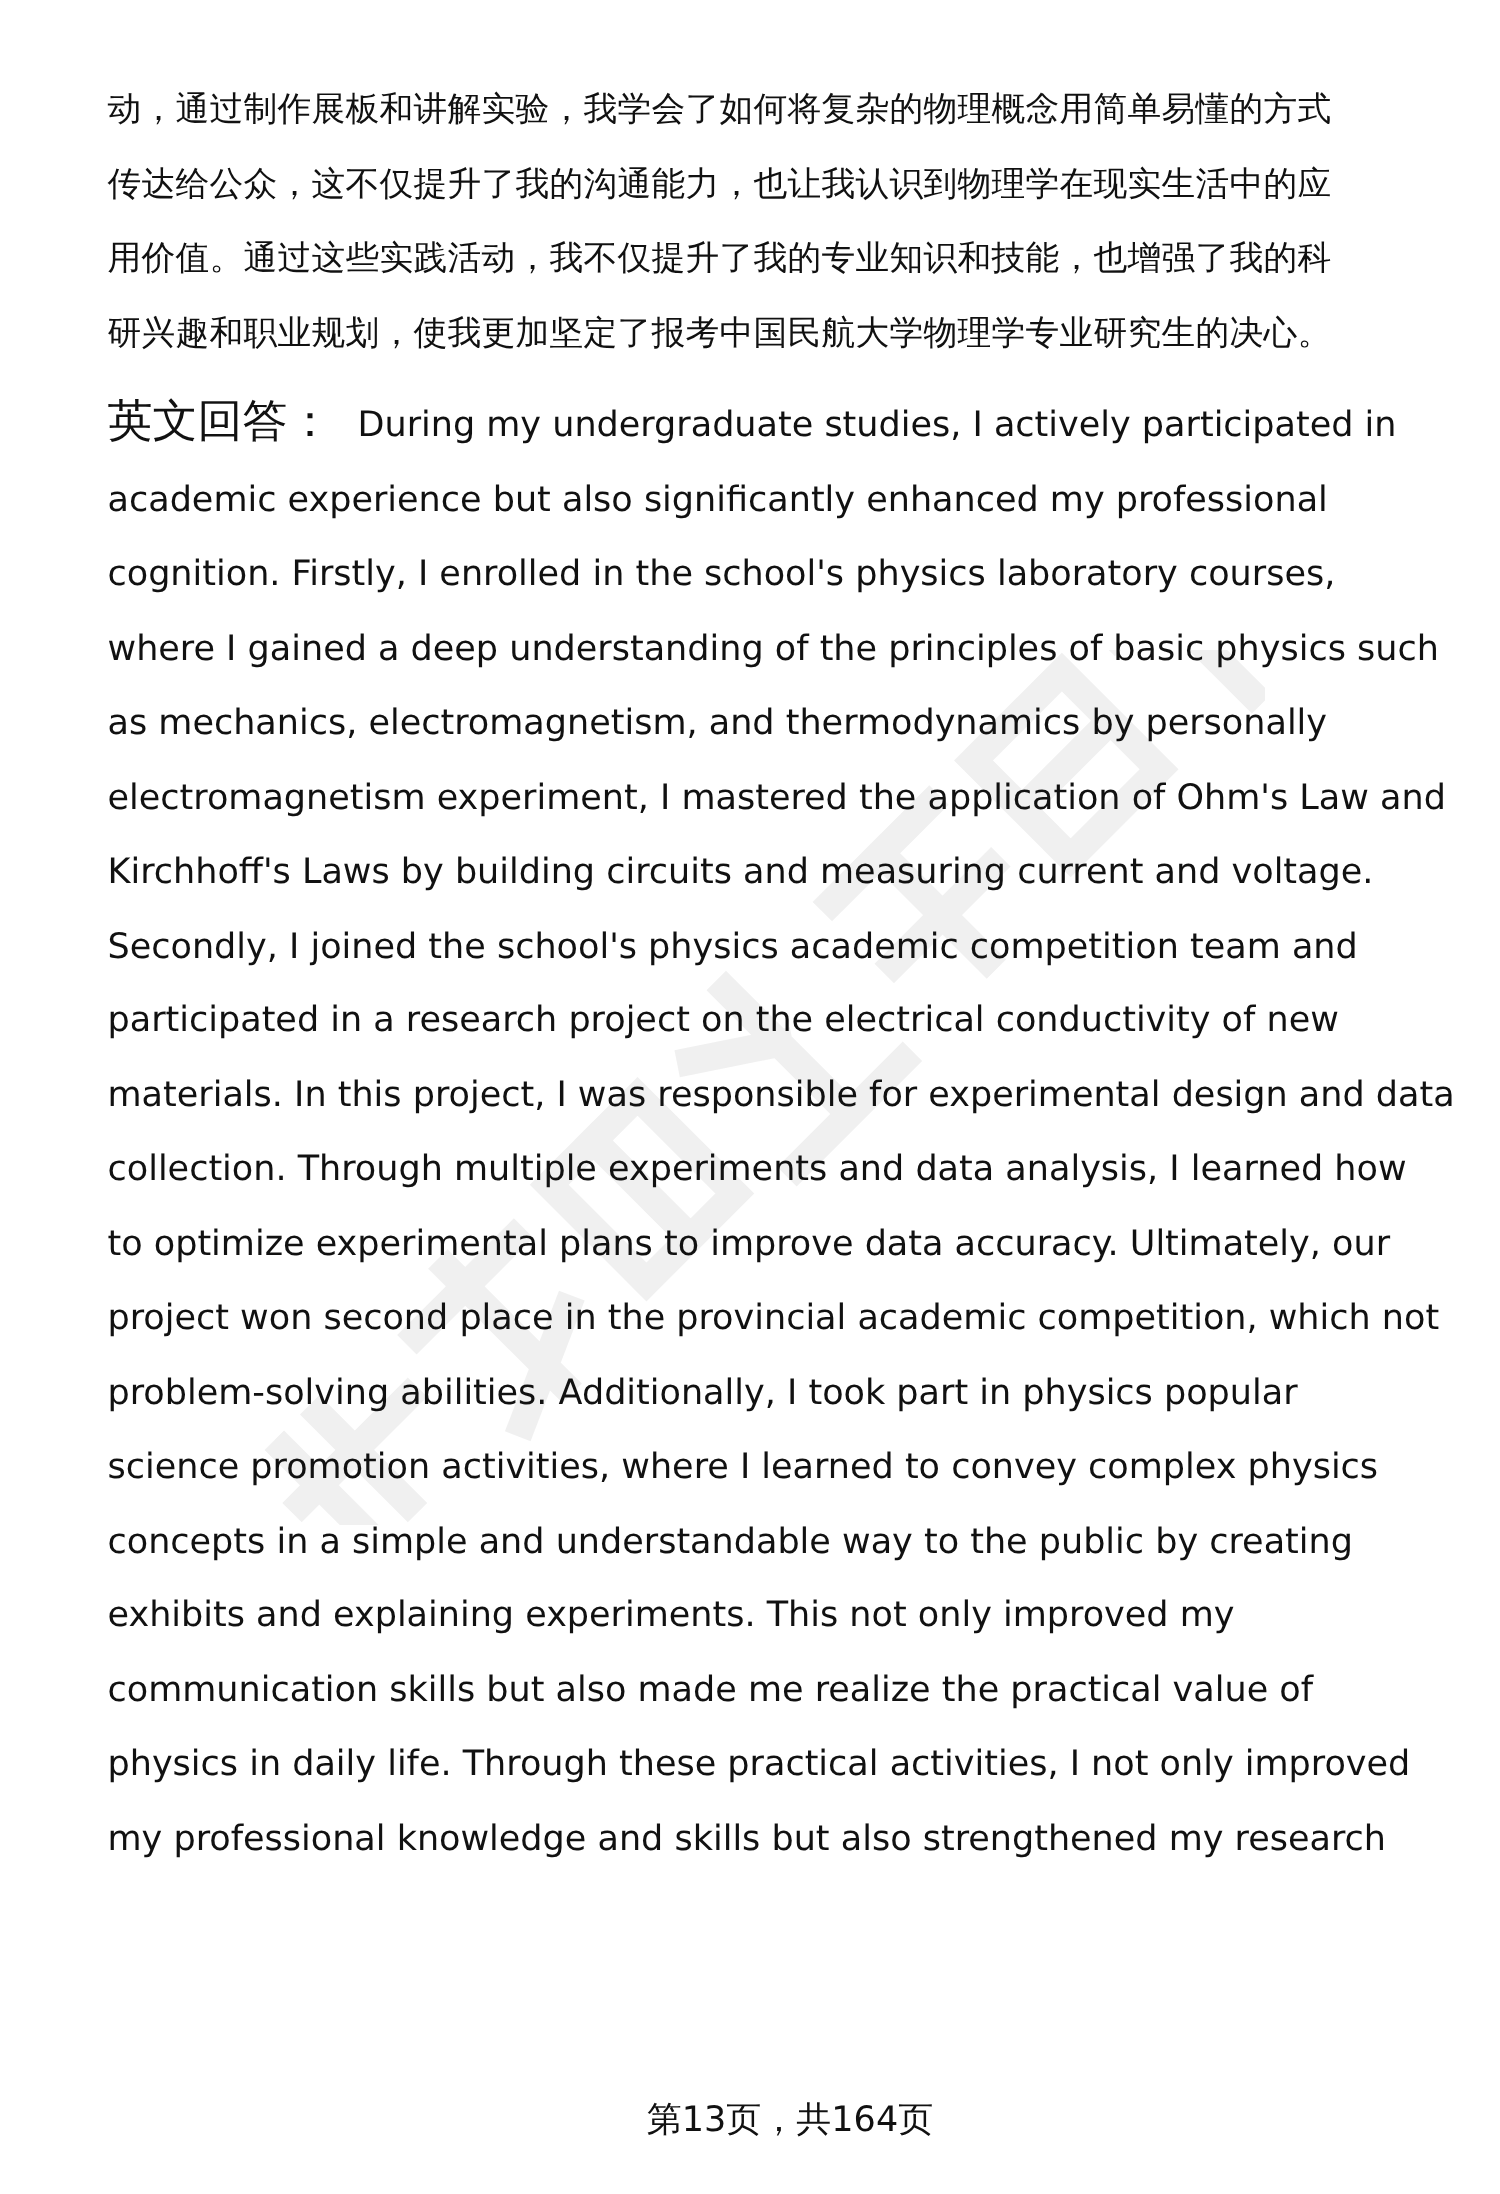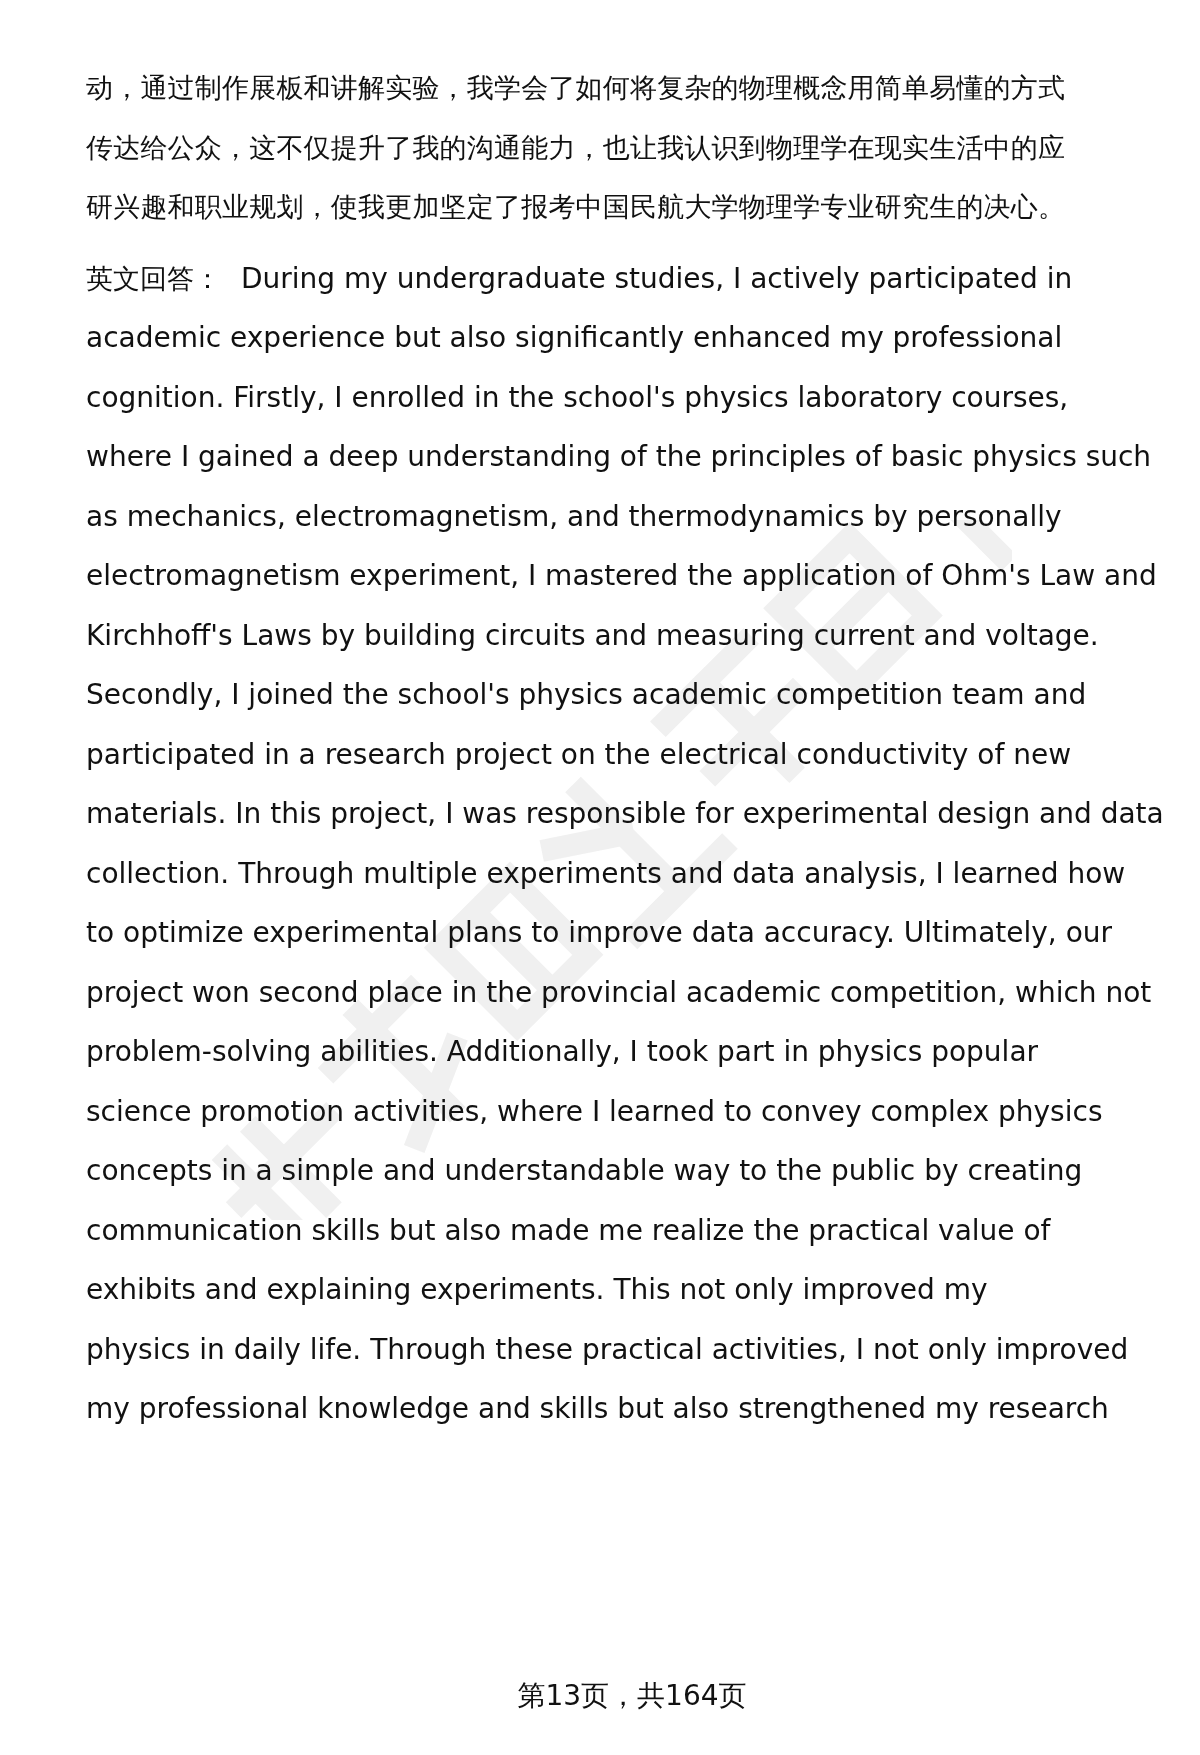--- a/index.html
+++ b/index.html
@@ -50,21 +50,21 @@
     margin: 12px 0 0 0;
     font-family: "DejaVu Sans", "Liberation Sans", sans-serif;
     font-size: 28px;
     line-height: 59.5px;
   }
   .en-line {
     display: block;
     white-space: nowrap;
   }
   .en-label {
-    font-size: 27px;
+    font-size: 36px;
   }
   .en-gap {
     display: inline-block;
     width: 20px;
   }
   .footer {
     position: absolute;
     left: 0;
     width: 1200px;
     top: 1678px;
@@ -91,41 +91,42 @@
       <path d="M720 290 h100 v110 h-100 z M720 345 h100"></path>
       <path d="M870 300 h90 M915 280 v130"></path>
     </g>
   </svg>
 
   <div class="content">
 
     <p class="cn-para">
       <span class="cn-line">动，通过制作展板和讲解实验，我学会了如何将复杂的物理概念用简单易懂的方式</span>
       <span class="cn-line">传达给公众，这不仅提升了我的沟通能力，也让我认识到物理学在现实生活中的应</span>
+      <span class="cn-line">用价值。通过这些实践活动，我不仅提升了我的专业知识和技能，也增强了我的科</span>
       <span class="cn-line">研兴趣和职业规划，使我更加坚定了报考中国民航大学物理学专业研究生的决心。</span>
     </p>
 
     <p class="en-para">
       <span class="en-line"><span class="en-label">英文回答：</span><span class="en-gap"></span><span>During my undergraduate studies, I actively participated in</span></span>
       <span class="en-line">academic experience but also significantly enhanced my professional</span>
       <span class="en-line">cognition. Firstly, I enrolled in the school's physics laboratory courses,</span>
       <span class="en-line">where I gained a deep understanding of the principles of basic physics such</span>
       <span class="en-line">as mechanics, electromagnetism, and thermodynamics by personally</span>
       <span class="en-line">electromagnetism experiment, I mastered the application of Ohm's Law and</span>
       <span class="en-line">Kirchhoff's Laws by building circuits and measuring current and voltage.</span>
       <span class="en-line">Secondly, I joined the school's physics academic competition team and</span>
       <span class="en-line">participated in a research project on the electrical conductivity of new</span>
       <span class="en-line">materials. In this project, I was responsible for experimental design and data</span>
       <span class="en-line">collection. Through multiple experiments and data analysis, I learned how</span>
       <span class="en-line">to optimize experimental plans to improve data accuracy. Ultimately, our</span>
       <span class="en-line">project won second place in the provincial academic competition, which not</span>
       <span class="en-line">problem-solving abilities. Additionally, I took part in physics popular</span>
       <span class="en-line">science promotion activities, where I learned to convey complex physics</span>
       <span class="en-line">concepts in a simple and understandable way to the public by creating</span>
+      <span class="en-line">exhibits and explaining experiments. This not only improved my</span>
       <span class="en-line">communication skills but also made me realize the practical value of</span>
-      <span class="en-line">exhibits and explaining experiments. This not only improved my</span>
       <span class="en-line">physics in daily life. Through these practical activities, I not only improved</span>
       <span class="en-line">my professional knowledge and skills but also strengthened my research</span>
     </p>
   </div>
 
   <div class="footer">第13页，共164页</div>
 </div>
 
 </body></html>

